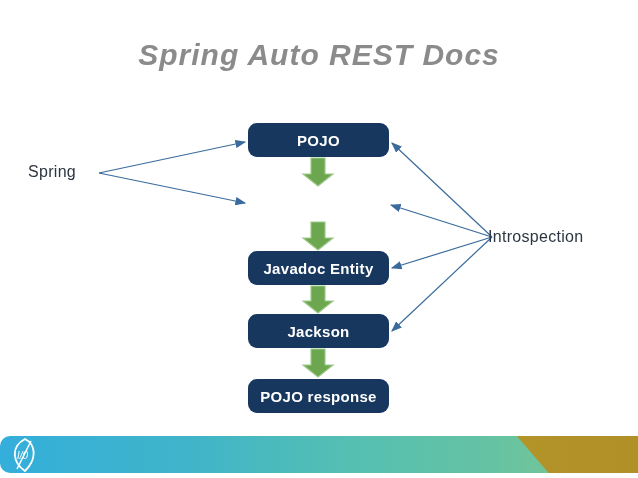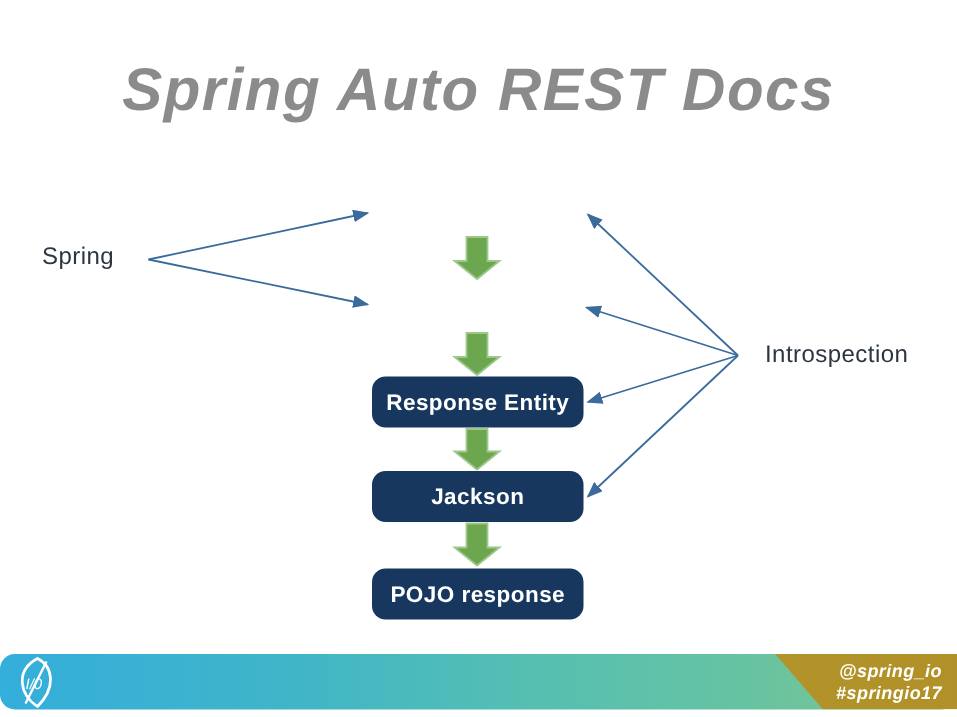--- a/index.html
+++ b/index.html
@@ -11,21 +11,21 @@
     background: #ffffff;
     overflow: hidden;
     font-family: "Liberation Sans", sans-serif;
   }
   .title {
     position: absolute;
     top: 38px;
     left: 0;
     width: 100%;
     text-align: center;
-    font-size: 40px;
+    font-size: 30px;
     font-style: italic;
     font-weight: bold;
     letter-spacing: 1px;
     color: #8b8b8b;
   }
   .node {
     position: absolute;
     left: 248px;
     width: 141px;
     height: 34px;
@@ -44,21 +44,21 @@
   .node-response   { top: 251px; }
   .node-jackson    { top: 314px; }
   .node-http       { top: 379px; }
   .side-label {
     position: absolute;
     font-size: 16px;
     color: #2d3640;
     letter-spacing: 0.3px;
   }
   .label-javadoc { left: 28px; top: 163px; }
-  .label-introspection { left: 510px; top: 228px; text-align: center; }
+  .label-introspection { left: 488px; top: 228px; text-align: center; }
   .overlay-svg {
     position: absolute;
     left: 0; top: 0;
     width: 638px; height: 478px;
     pointer-events: none;
   }
   .footer-bar {
     position: absolute;
     left: 0;
     top: 436px;
@@ -119,35 +119,32 @@
     </g>
 
     <g fill="#6ca64f" stroke="#9cc98b" stroke-width="1.2">
       <path d="M311,158 L325,158 L325,174 L333,174 L318,186 L303,174 L311,174 Z"></path>
       <path d="M311,222 L325,222 L325,238 L333,238 L318,250 L303,238 L311,238 Z"></path>
       <path d="M311,286 L325,286 L325,301 L333,301 L318,313 L303,301 L311,301 Z"></path>
       <path d="M311,349 L325,349 L325,365 L333,365 L318,377 L303,365 L311,365 Z"></path>
     </g>
   </svg>
 
-  <div class="node node-response">Response Entity</div>
+  <div class="node node-pojo">POJO</div>
+  <div class="node node-response">Javadoc Entity</div>
   <div class="node node-jackson">Jackson</div>
   <div class="node node-http">POJO response</div>
 
   <div class="side-label label-javadoc">Spring</div>
   <div class="side-label label-introspection">Introspection</div>
 
   <div class="footer-bar">
     <div class="footer-gold"></div>
 
     <svg class="logo" width="32" height="34" viewBox="0 0 32 34" xmlns="http://www.w3.org/2000/svg">
       <path d="M17 1 C27 6 30 20 17 33 C5 25 2 9 17 1 Z" fill="none" stroke="#ffffff" stroke-width="1.8"></path>
       <line x1="23" y1="3" x2="9" y2="31" stroke="#ffffff" stroke-width="1.6"></line>
       <text x="9" y="21" font-family="Liberation Sans, sans-serif" font-size="10" font-style="italic" fill="#ffffff">I/0</text>
     </svg>
 
-    <div class="footer-text">
-      <div>@spring_io</div>
-      <div>#springio17</div>
-    </div>
   </div>
 
 </div>
 
 </body></html>

